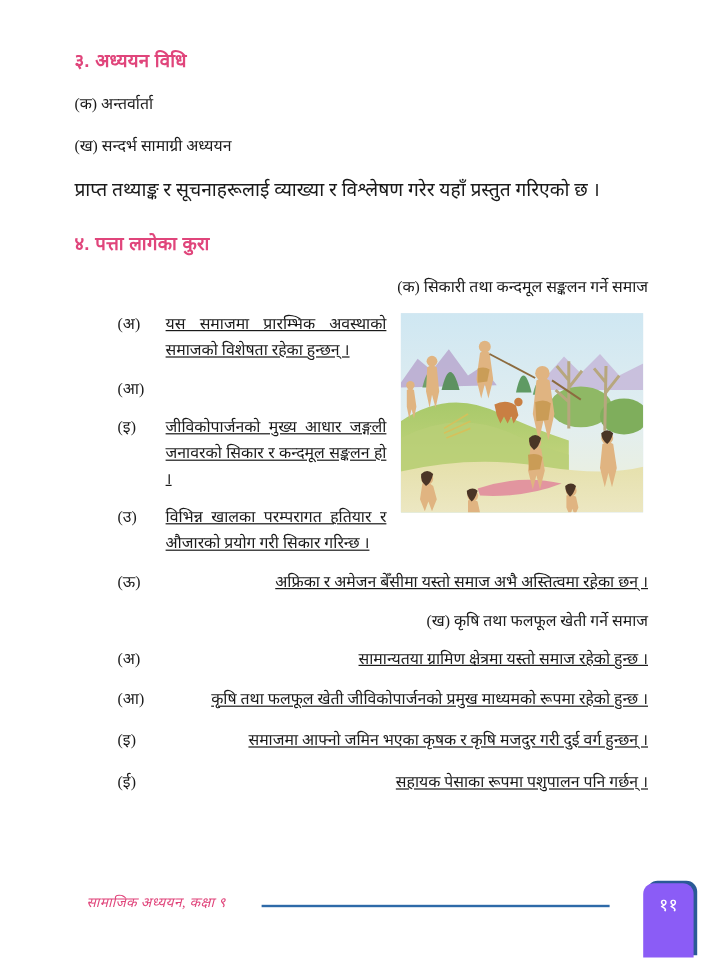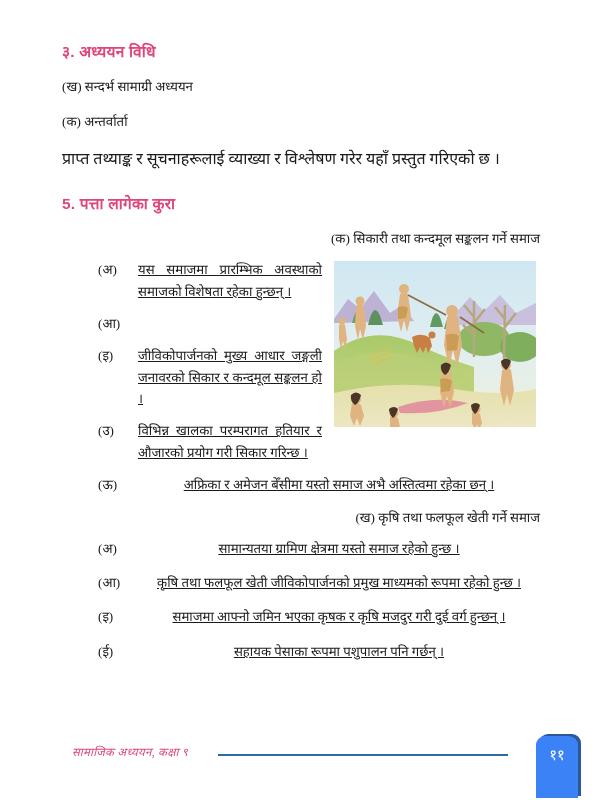--- a/index.html
+++ b/index.html
@@ -105,21 +105,21 @@
     text-justify: inter-word;
     text-decoration: underline;
   }
   .list-item.narrow .body-text {
     max-width: 228px;
   }
   .list-item.wide .body-text {
     max-width: 100%;
   }
   .list-item .body-text.nojustify {
-    text-align: center;
+    text-align: right;
   }
 
   .group-b .list-item { margin-bottom: 13px; }
 
   .clearer { clear: both; height: 0; }
 
   
   .footer {
     position: absolute;
     left: 0;
@@ -144,47 +144,47 @@
     top: 24px;
     height: 2px;
     background: #2e6aa8;
   }
   .page-badge {
     position: absolute;
     right: 22px;
     top: 6px;
     width: 42px;
     height: 62px;
-    background: #3b82f6;
+    background: #8b5cf6;
     border-radius: 9px 9px 0 0;
     box-shadow: 3px -2px 0 0 #2a5a96;
     color: #ffffff;
     font-size: 15px;
     text-align: center;
     line-height: 1;
     padding-top: 11px;
     box-sizing: border-box;
     font-family: "Liberation Sans", "DejaVu Sans", sans-serif;
   }
 </style>
 </head>
 <body>
 
 <div class="page">
   <div class="content">
 
     <h2 class="section-heading">३. अध्ययन विधि</h2>
 
+    <p class="label-line">(क) अन्तर्वार्ता</p>
+
     <p class="label-line">(ख) सन्दर्भ सामाग्री अध्ययन</p>
 
-    <p class="label-line">(क) अन्तर्वार्ता</p>
-
     <p class="para">प्राप्त तथ्याङ्क र सूचनाहरूलाई व्याख्या र विश्लेषण गरेर यहाँ प्रस्तुत गरिएको छ ।</p>
 
-    <h2 class="section-heading second">5. पत्ता लागेका कुरा</h2>
+    <h2 class="section-heading second">४. पत्ता लागेका कुरा</h2>
 
 
     <p class="sub-heading">(क) सिकारी तथा कन्दमूल सङ्कलन गर्ने समाज</p>
 
     <div class="illustration">
       <svg width="202" height="166" viewBox="0 0 202 166">
         <defs>
           <linearGradient id="sky" x1="0" y1="0" x2="0" y2="1">
             <stop offset="0%" stop-color="#cfe7f2"></stop>
             <stop offset="55%" stop-color="#e2eef0"></stop>

